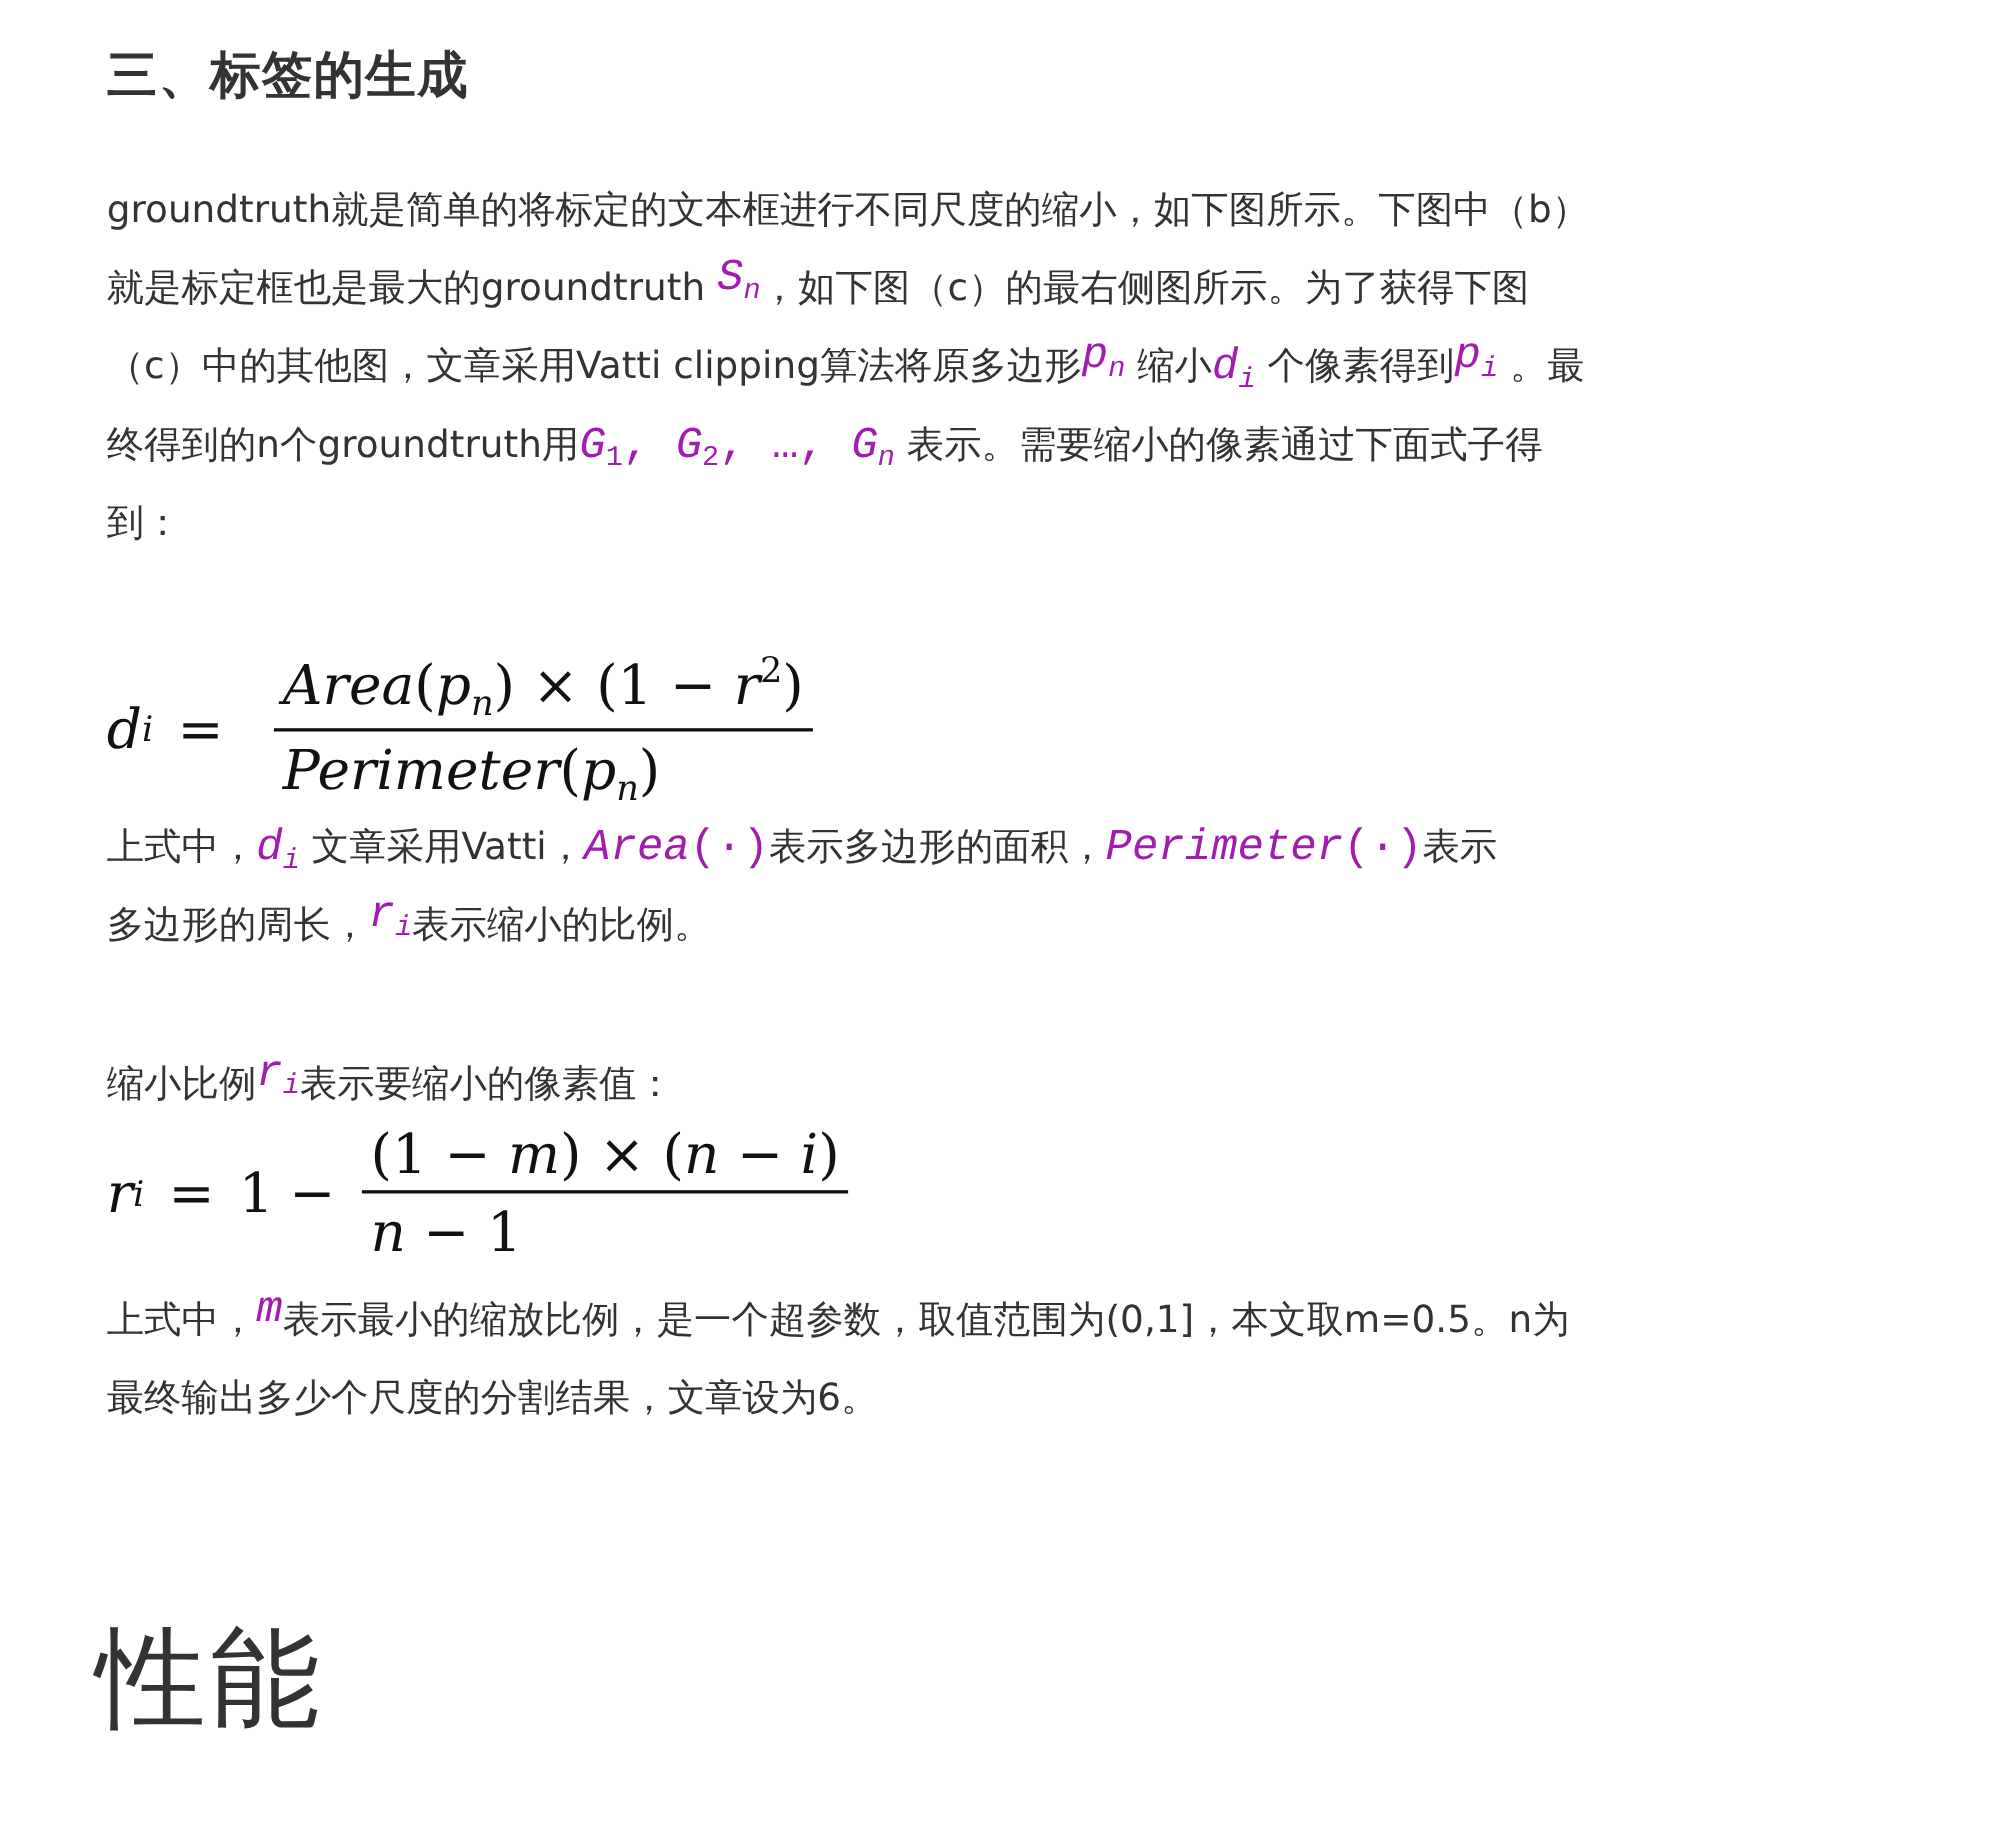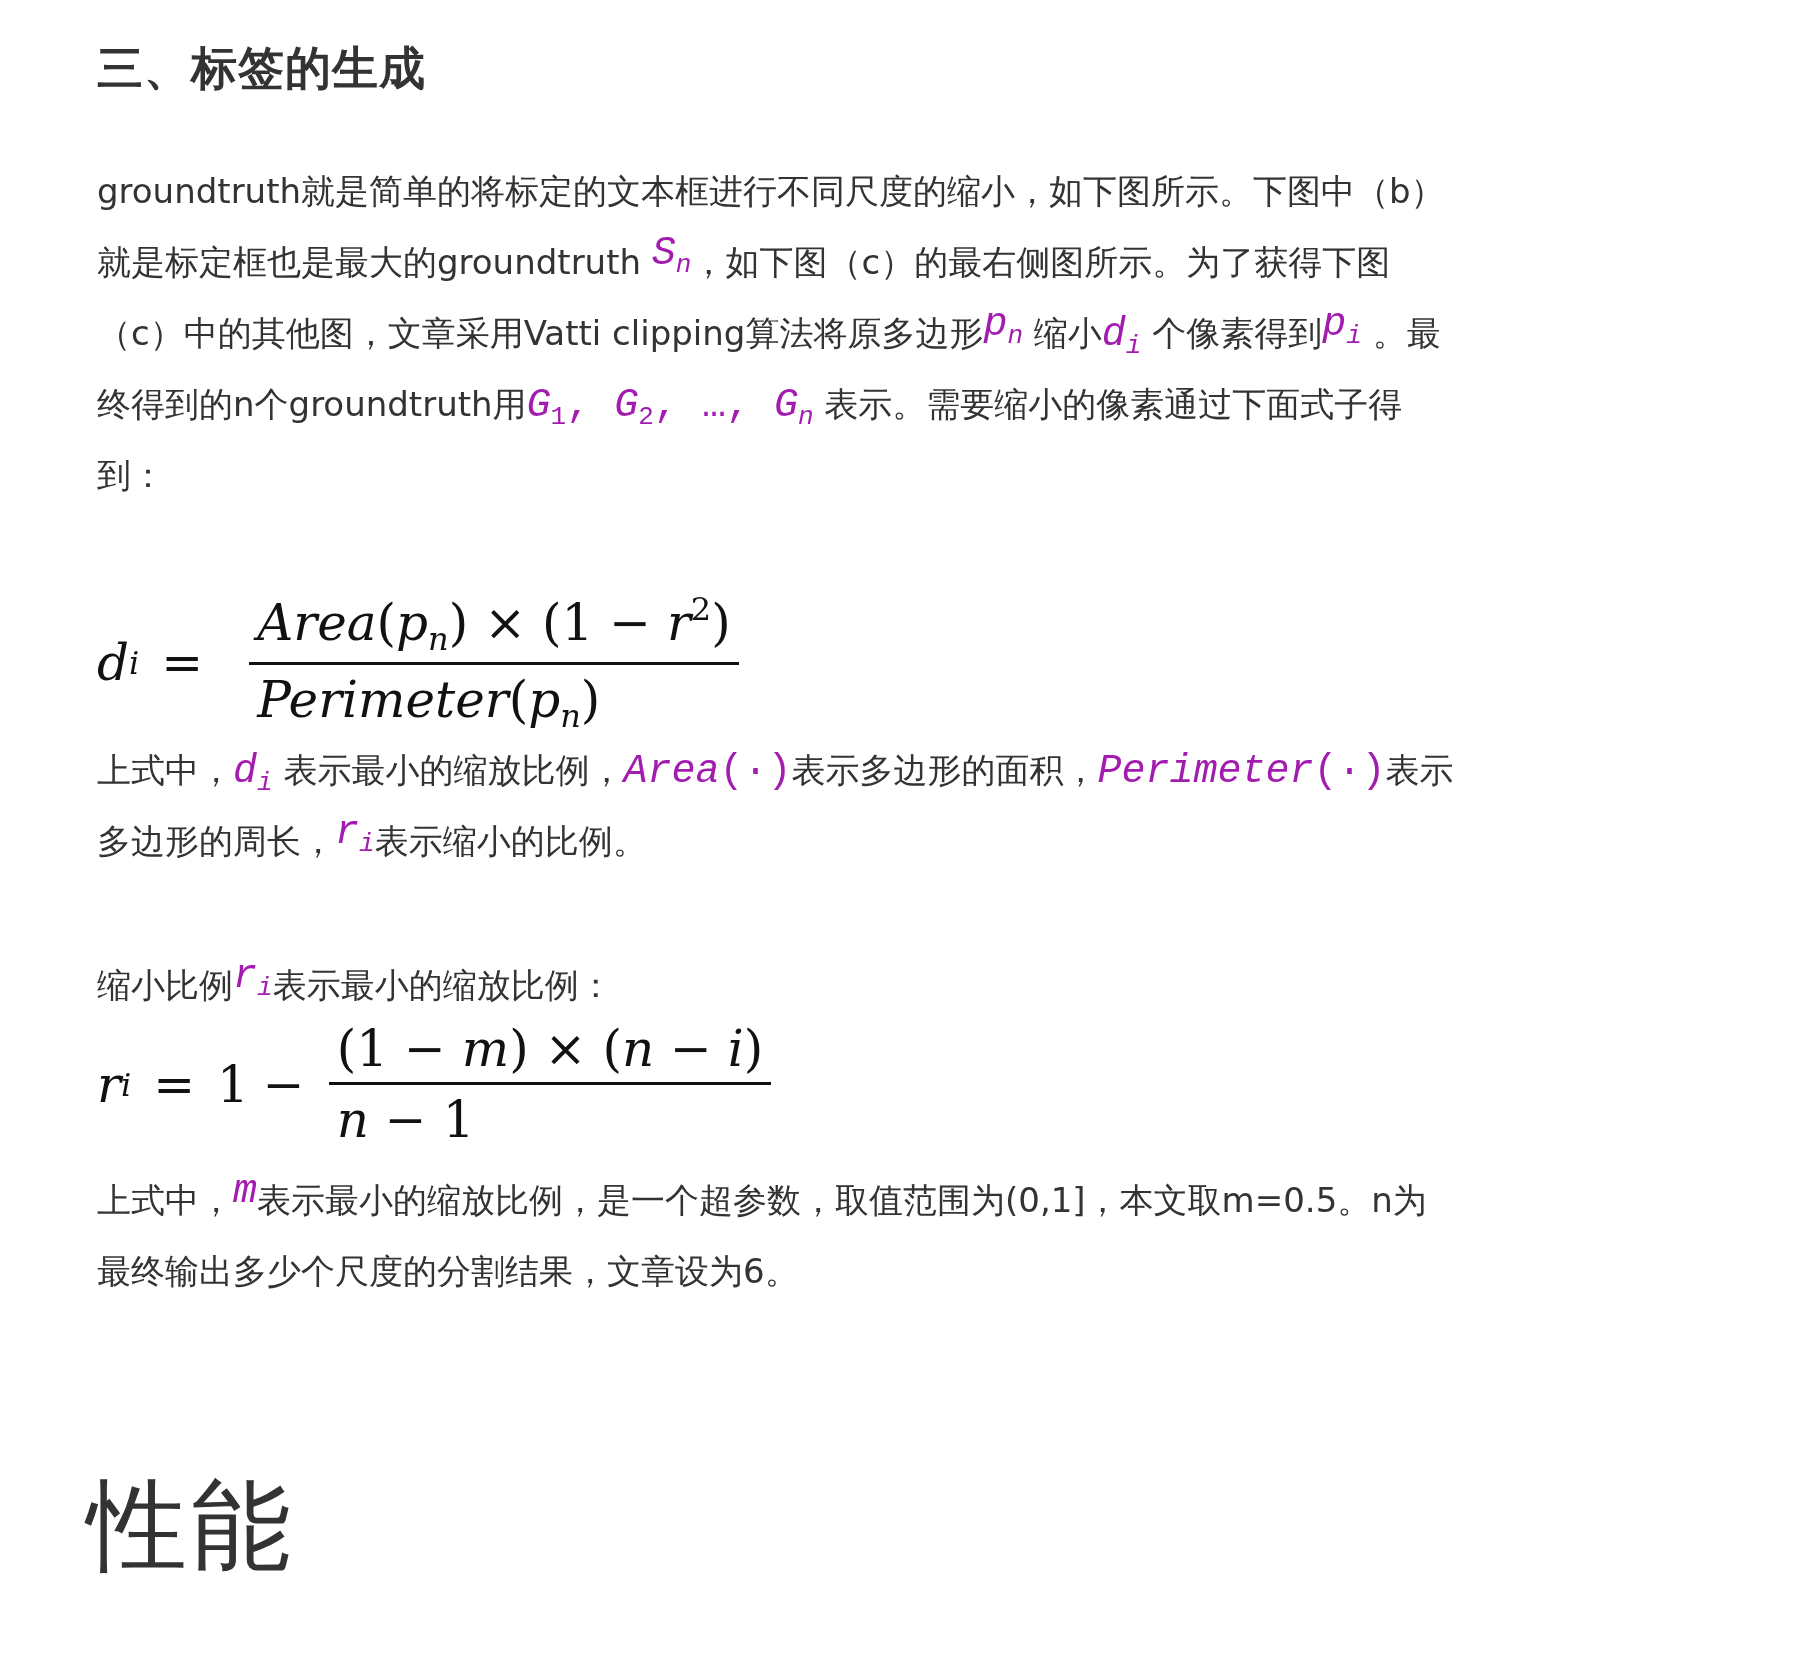--- a/index.html
+++ b/index.html
@@ -134,30 +134,30 @@
     <span class="eq">=</span>
     <span class="frac">
       <span class="num"><span class="it">Area</span><span class="rm">(</span><span class="it">p</span><sub class="it">n</sub><span class="rm">) </span><span class="rm">×</span><span class="rm"> </span><span class="rm">(1 − </span><span class="it">r</span><sup class="rm">2</sup><span class="rm">)</span></span>
       <span class="bar"></span>
       <span class="den"><span class="it">Perimeter</span><span class="rm">(</span><span class="it">p</span><sub class="it">n</sub><span class="rm">)</span></span>
     </span>
   </div>
 
   <div class="para" style="top:735px;">
     <div class="line">
-      <span>上式中，</span><span class="m"><span>d</span><sub>i</sub></span><span> 表示最小的缩放比例，</span><span class="m"><span>Area</span><span class="up">(·)</span></span><span>表示多边形的面积，</span><span class="m"><span>Perimeter</span><span class="up">(·)</span></span><span>表示</span>
+      <span>上式中，</span><span class="m"><span>d</span><sub>i</sub></span><span> 文章采用Vatti，</span><span class="m"><span>Area</span><span class="up">(·)</span></span><span>表示多边形的面积，</span><span class="m"><span>Perimeter</span><span class="up">(·)</span></span><span>表示</span>
     </div>
     <div class="line">
       <span>多边形的周长，</span><span class="m m-raised"><span>r</span><sub>i</sub></span><span>表示缩小的比例。</span>
     </div>
   </div>
 
   <div class="para" style="top:950px;">
     <div class="line">
-      <span>缩小比例</span><span class="m m-raised"><span>r</span><sub>i</sub></span><span>表示最小的缩放比例：</span>
+      <span>缩小比例</span><span class="m m-raised"><span>r</span><sub>i</sub></span><span>表示要缩小的像素值：</span>
     </div>
   </div>
 
   <div class="formula" style="top:1020px;">
     <span class="it">r</span>
       <sub class="it">i</sub>
     <span class="eq">=</span>
     <span class="rm">1</span>
     <span class="rm" style="margin-left:14px;">−</span>
     <span class="frac">

